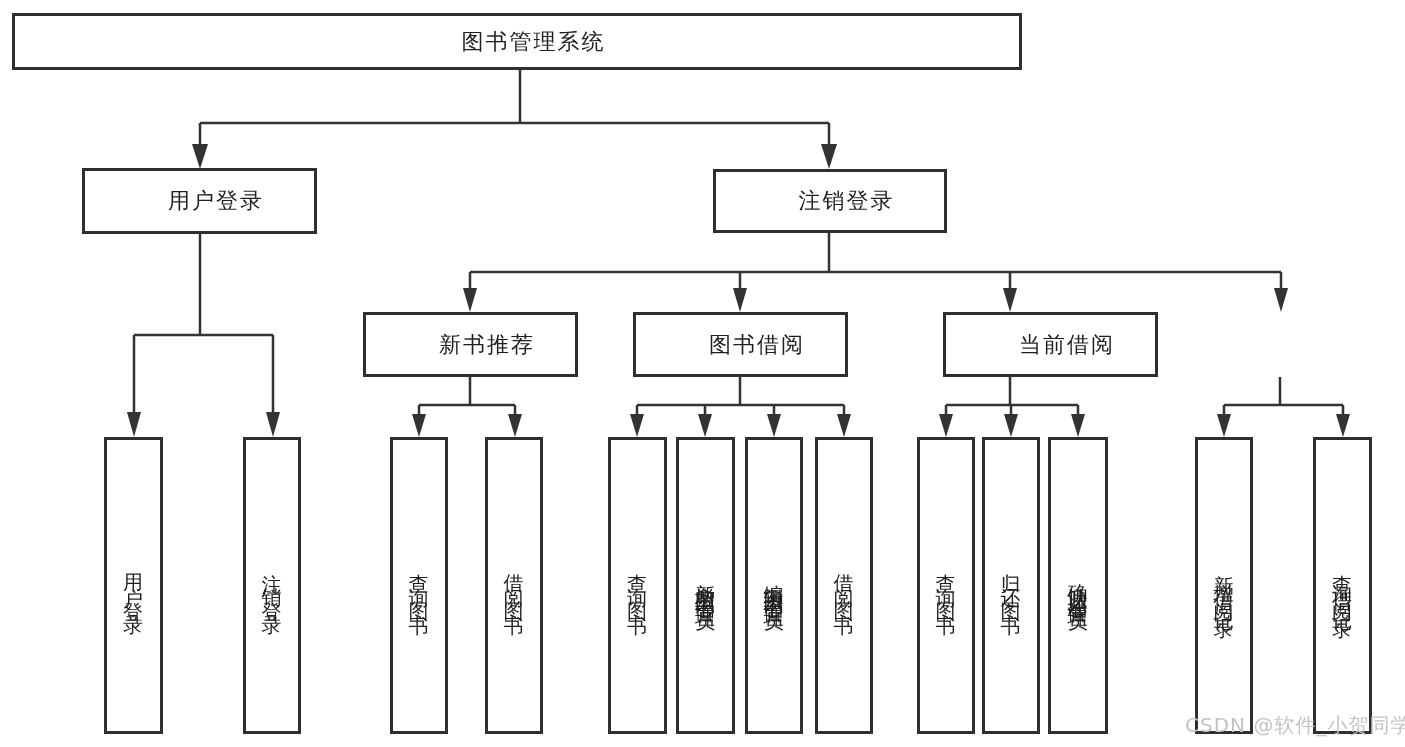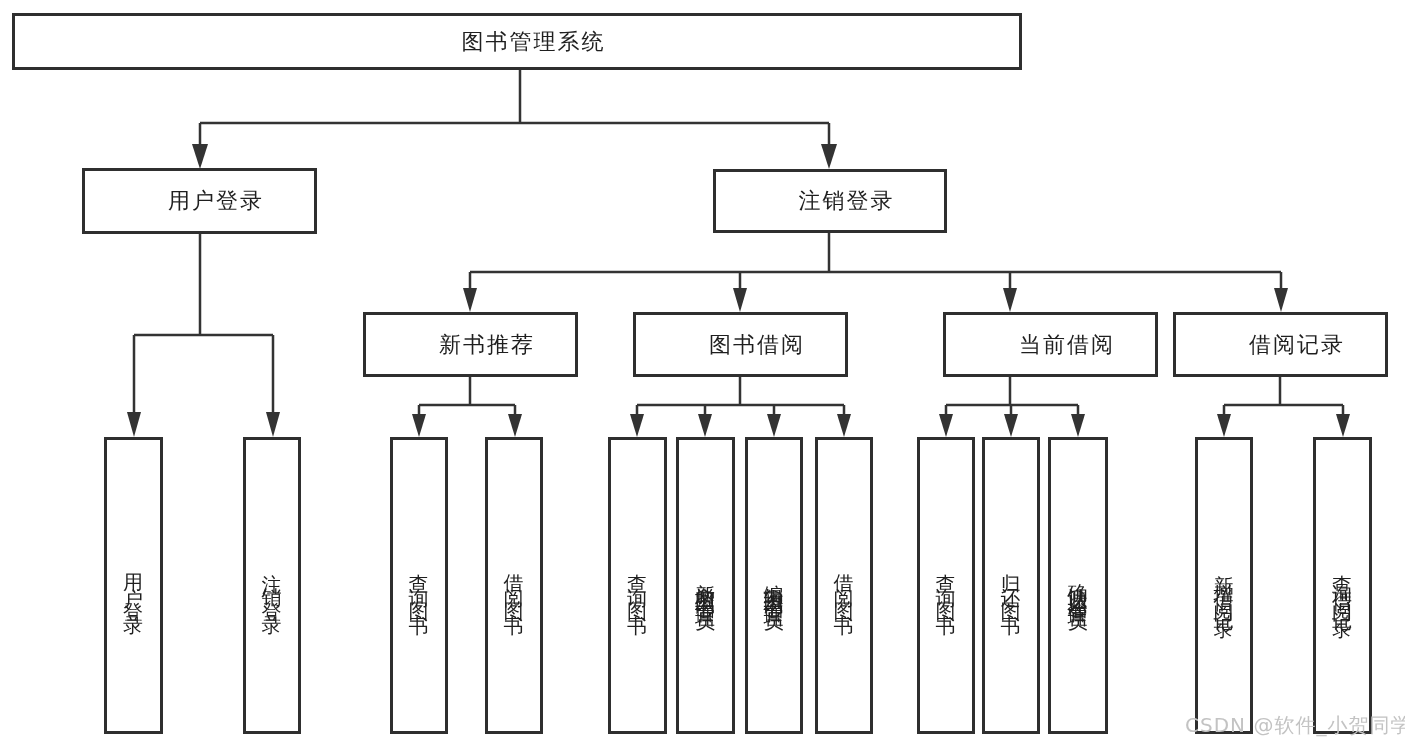--- a/index.html
+++ b/index.html
@@ -98,23 +98,20 @@
 
   <div class="node node-h" style="left:633px;top:312px;width:215px;height:65px;">
     <span>图书借阅</span>
   </div>
   <div class="node node-h" style="left:363px;top:312px;width:215px;height:65px;">
     <span>新书推荐</span>
   </div>
   <div class="node node-h" style="left:903px;top:312px;width:215px;height:65px;margin-left:40px;">
     <span>当前借阅</span>
   </div>
-  <div class="node node-h" style="left:1173px;top:312px;width:215px;height:65px;">
-    <span>借阅记录</span>
-  </div>
 
   <div class="node node-v" style="left:104px;top:437px;width:59px;height:297px;">
     <span class="vtxt v4">用户登录</span>
   </div>
   <div class="node node-v" style="left:243px;top:437px;width:58px;height:297px;">
     <span class="vtxt v4">注销登录</span>
   </div>
 
   <div class="node node-v" style="left:390px;top:437px;width:58px;height:297px;">
     <span class="vtxt v4">查询图书</span>

